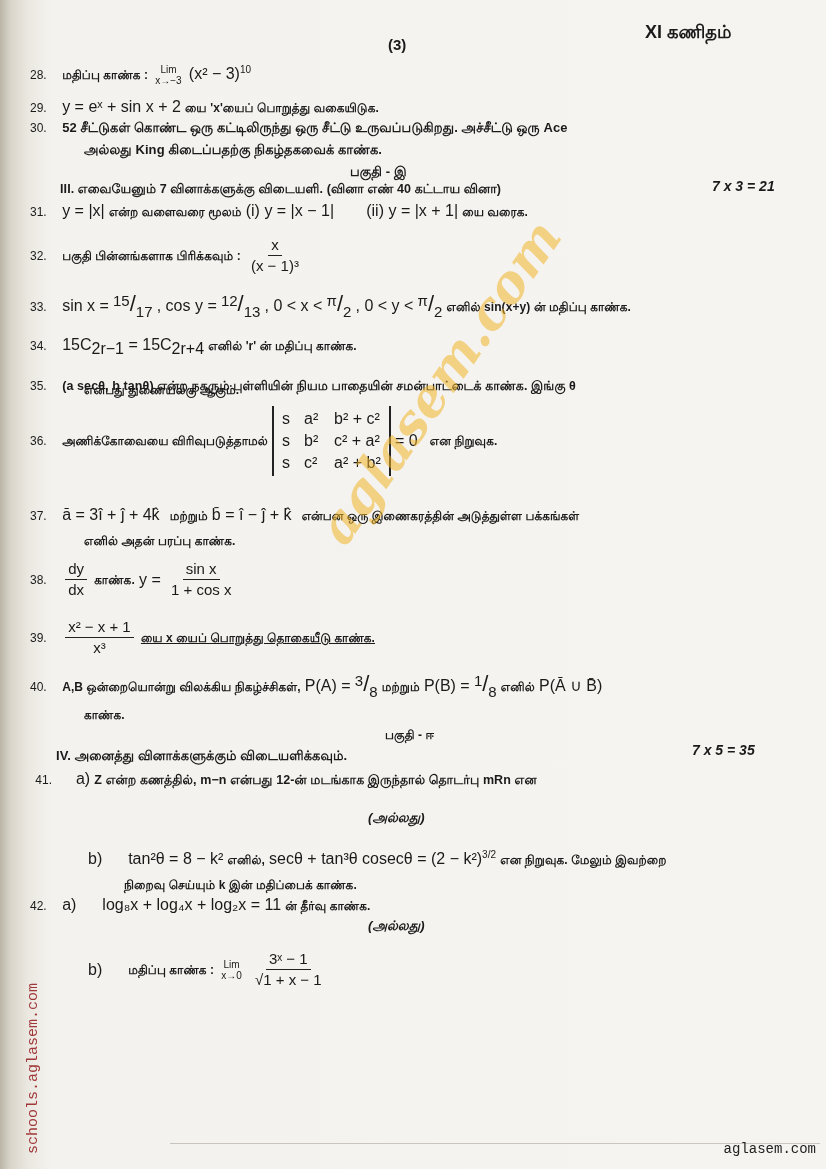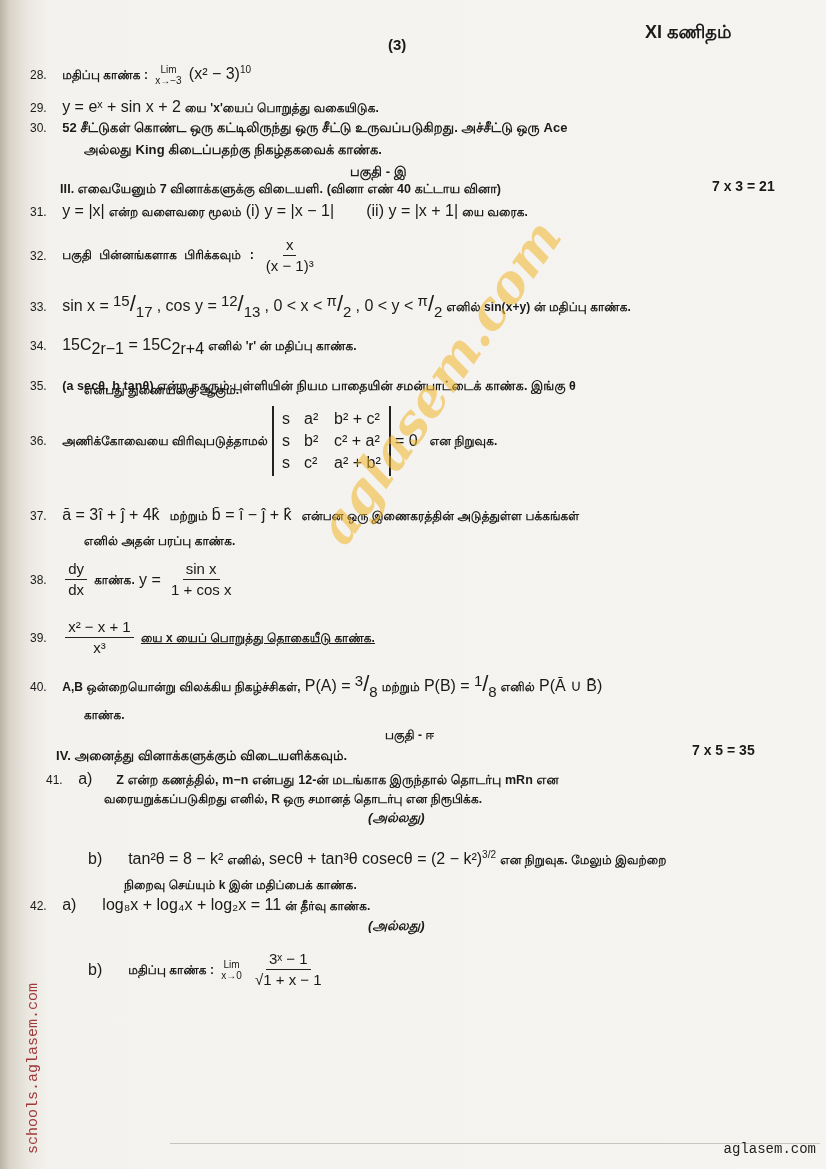--- a/index.html
+++ b/index.html
@@ -29,21 +29,21 @@
   .sfrac .top { font-size: 15px; vertical-align: 5px; }
   .sfrac .slash { font-size: 22px; }
   .sfrac .bot { font-size: 15px; vertical-align: -6px; }
   .det {
     display: inline-block; border-left: 2px solid #222; border-right: 2px solid #222;
     padding: 2px 8px; vertical-align: middle; line-height: 22px; font-size: 16px;
   }
   .det-row span { display: inline-block; }
   .det-row .c1 { width: 22px; }
   .det-row .c2 { width: 30px; }
-  .hdr { font-size: 14px; font-weight: bold; }
+  .hdr { font-size: 14px; font-weight: bold; font-style: italic; }
   .watermark-diag {
     position: absolute; left: 305px; top: 520px; font-size: 52px; font-weight: bold;
     color: rgba(240,180,40,0.55); transform: rotate(-55deg); transform-origin: left top;
     font-family: "DejaVu Serif", serif; font-style: italic;
   }
   .watermark-side {
     position: absolute; left: -52px; top: 1060px; transform: rotate(-90deg);
     font-family: "Liberation Mono", monospace; font-size: 15px; color: #a03a3a;
   }
   .watermark-br {
@@ -89,21 +89,21 @@
     <span class="num">31.</span>
     <span class="math">y = |x|</span>
     <span class="ta">என்ற வளைவரை மூலம்</span>
     <span class="math">(i) y = |x − 1|</span>
     <span class="math" style="margin-left:28px;">(ii) y = |x + 1|</span>
     <span class="ta">யை வரைக.</span>
   </div>
 
   <div class="abs q" style="left:30px; top:236px;">
     <span class="num" style="vertical-align:middle;">32.</span>
-    <span class="ta" style="vertical-align:middle;font-family:Liberation Mono, monospace;">பகுதி பின்னங்களாக பிரிக்கவும் :</span>
+    <span class="ta" style="vertical-align:middle;">பகுதி பின்னங்களாக பிரிக்கவும் :</span>
     <span class="frac">
         <span class="n">x</span>
         <span class="d">(x − 1)³</span>
       </span>
   </div>
 
   <div class="abs q" style="left:30px; top:292px;">
     <span class="num">33.</span>
     <span class="math">sin x =</span>
     <span class="sfrac"><span class="top">15</span><span class="slash">/</span><span class="bot">17</span></span>
@@ -182,26 +182,25 @@
     <span class="sfrac"><span class="top">1</span><span class="slash">/</span><span class="bot">8</span></span>
     <span class="ta">எனில்</span>
     <span class="math">P(Ā ∪ B̄)</span>
   </div>
   <div class="abs ta" style="left:84px; top:708px;">காண்க.</div>
 
   <div class="abs ta" style="left:385px; top:728px;">பகுதி - ஈ</div>
   <div class="abs ta" style="left:56px; top:748px; font-size:13px;">IV. அனைத்து வினாக்களுக்கும் விடையளிக்கவும்.</div>
   <div class="abs hdr" style="left:692px; top:742px;">7 x 5 = 35</div>
 
-  <div class="abs q" style="left:46px; top:770px;">
+  <div class="abs q" style="left:24px; top:770px;text-align:right;">
     <span class="num">41.</span>
     <span class="math" style="display:inline-block; width:34px;">a)</span>
     <span class="ta" style="font-size:12.5px;">Z என்ற கணத்தில், m−n என்பது 12-ன் மடங்காக இருந்தால் தொடர்பு mRn என</span>
   </div>
-  <div class="abs ta" style="left:104px; top:792px;">வரையறுக்கப்படுகிறது எனில், R ஒரு சமானத் தொடர்பு என நிரூபிக்க.</div>
   <div class="abs ta" style="left:368px; top:810px; font-style:italic; font-size:13px;">(அல்லது)</div>
 
   <div class="abs q" style="left:88px; top:850px;">
     <span class="math" style="display:inline-block; width:36px;">b)</span>
     <span class="math">tan²θ = 8 − k²</span>
     <span class="ta">எனில்,</span>
     <span class="math">secθ + tan³θ cosecθ = (2 − k²)</span><sup>3/2</sup>
     <span class="ta">என நிறுவுக. மேலும் இவற்றை</span>
   </div>
   <div class="abs ta" style="left:124px; top:878px;">நிறைவு செய்யும் k இன் மதிப்பைக் காண்க.</div>

